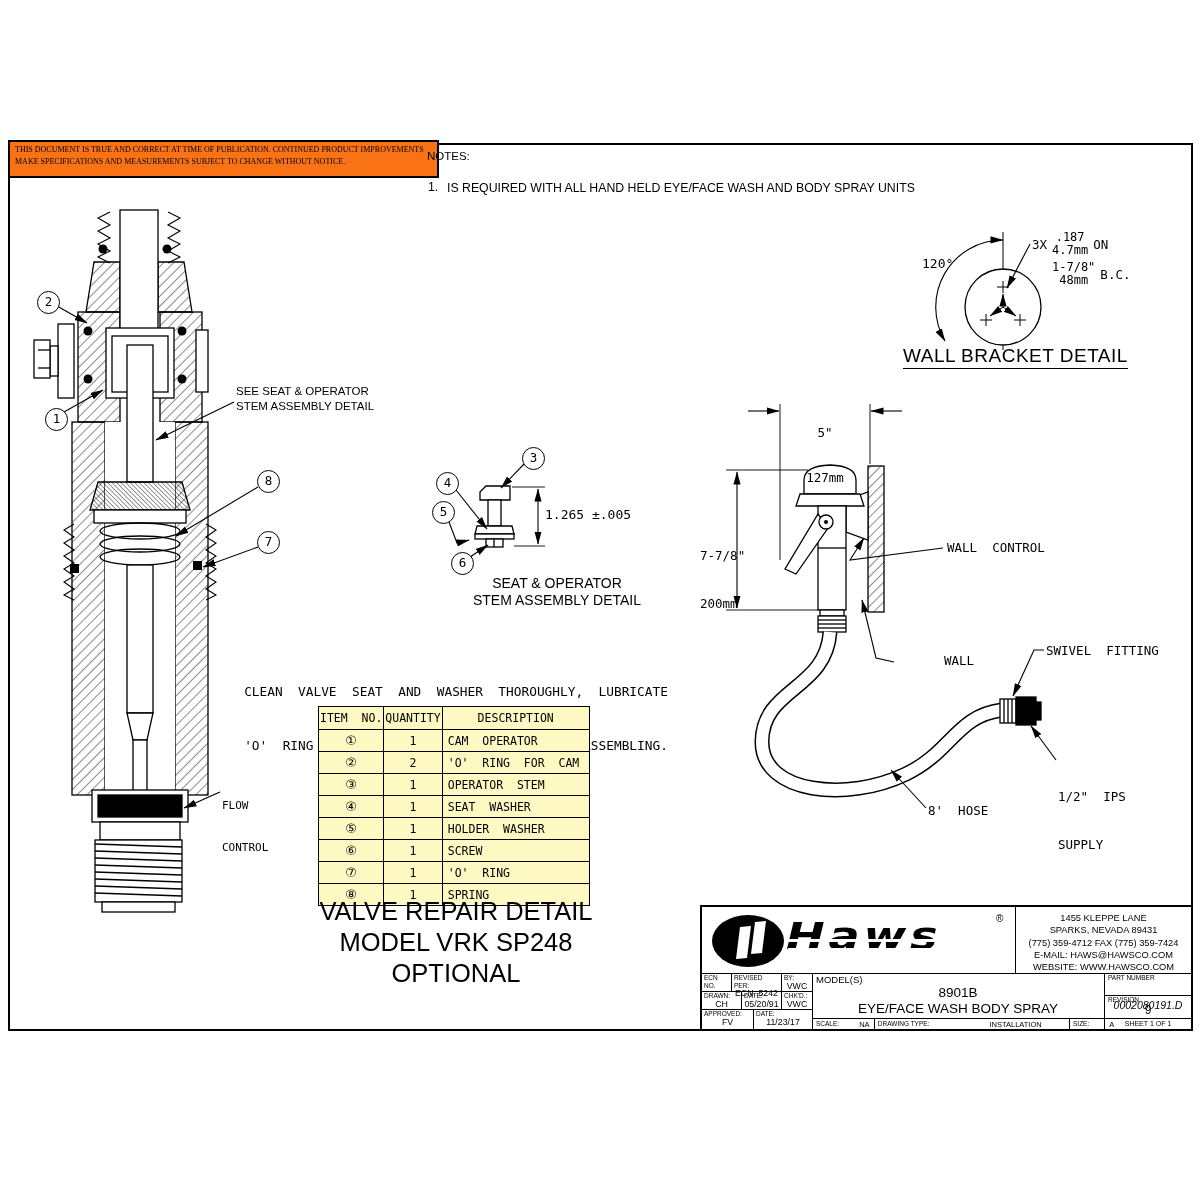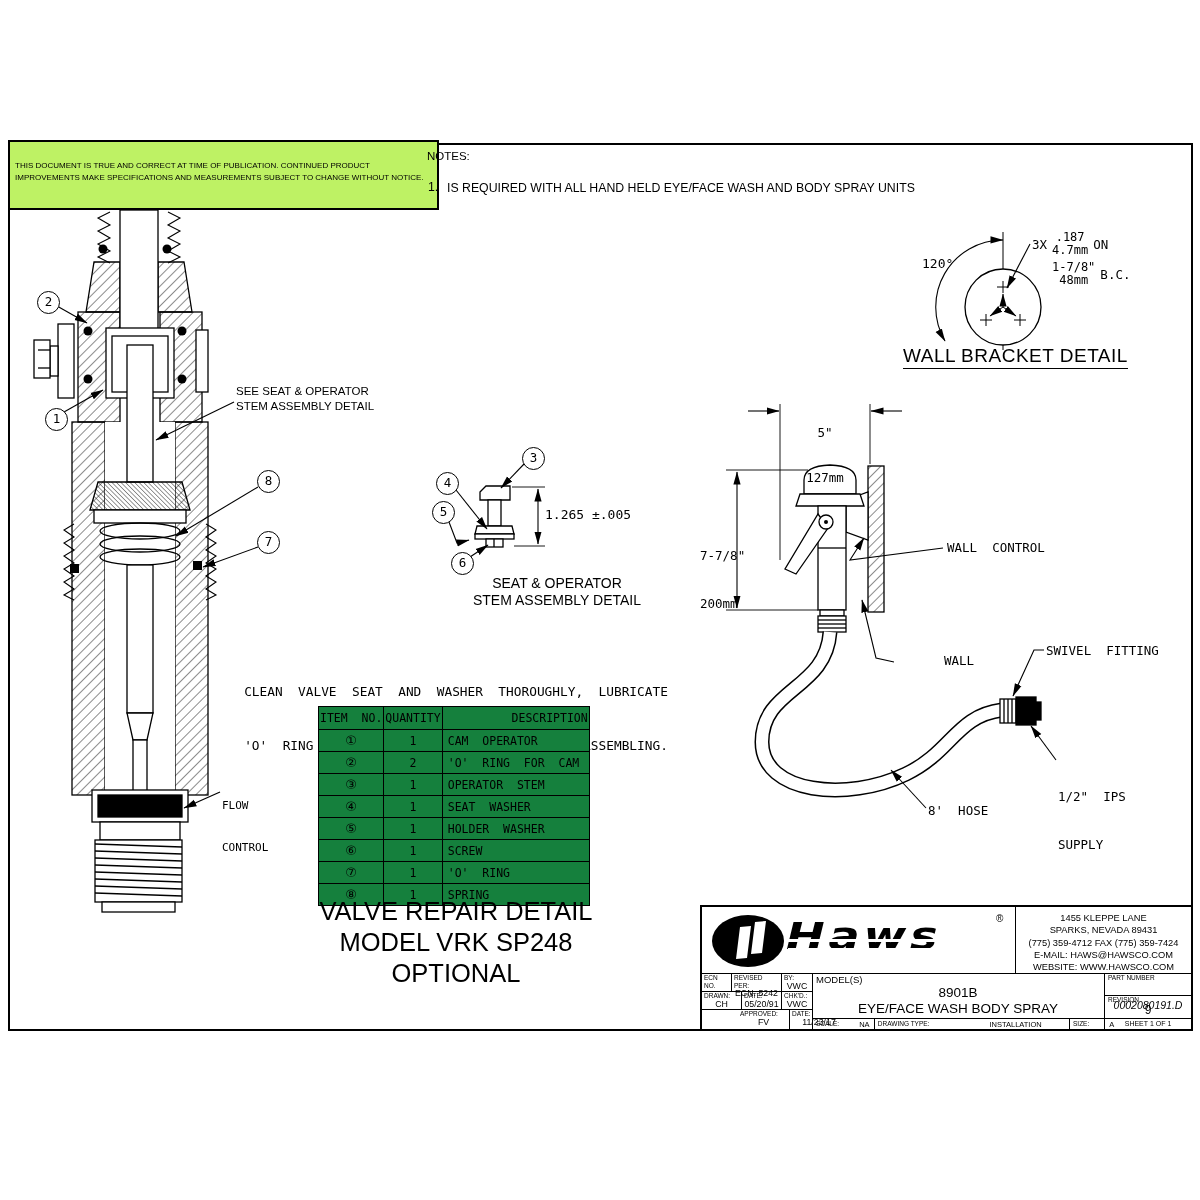--- a/index.html
+++ b/index.html
@@ -1,31 +1,31 @@
 <!DOCTYPE html>
 <html><head>
 <meta charset="utf-8">
 <style>
   html,body{margin:0;padding:0;background:#fff;}
   #sheet{position:relative;width:1200px;height:1200px;background:#fff;color:#000;
          font-family:"Liberation Sans",sans-serif;overflow:hidden;}
   .abs{position:absolute;}
   .mono{font-family:"DejaVu Sans Mono","DejaVu Sans",monospace;white-space:pre;}
   #sheet-border{left:8px;top:143px;width:1181px;height:884px;border:2px solid #000;}
-  #disclaimer{left:8px;top:140px;width:417px;height:30px;border:2px solid #000;background:#bef264;
-              padding:18px 5px;font-size:8px;line-height:1.5;}
+  #disclaimer{left:8px;top:140px;width:417px;height:30px;border:2px solid #000;background:#f97316;
+              padding:2px 5px;font-size:8px;line-height:1.5;font-family:Liberation Serif, serif;}
   #notes-head{left:427px;top:150px;font-size:11.5px;}
   #note1-num{left:428px;top:180px;font-size:12.3px;}
   #note1{left:447px;top:180px;font-size:12.3px;line-height:16px;}
   .co{position:absolute;width:21px;height:21px;border:1.4px solid #000;border-radius:50%;
       text-align:center;line-height:20px;font-size:12.5px;background:#fff;
       font-family:"DejaVu Sans Mono",monospace;}
   #see-label{left:236px;top:384px;font-size:11.5px;line-height:14.5px;}
   #clean-note{left:238px;top:647px;width:436px;text-align:center;font-size:12.8px;line-height:18px;}
-  #parts-table{left:318px;top:706px;border-collapse:collapse;background:#15803d;}
+  #parts-table{left:318px;top:706px;border-collapse:collapse;background:#fef9c3;}
   #parts-table td,#parts-table th{border:1.6px solid #000;font-weight:normal;
       font-family:"DejaVu Sans Mono","DejaVu Sans",monospace;font-size:11.5px;white-space:pre;}
   #parts-table th{height:20px;}
   #parts-table td{height:19px;text-align:center;}
   #parts-table td.desc{text-align:left;padding-left:5px;width:140px;}
   #parts-table .itm{width:56px;font-size:13px;}
   #parts-table .qty{width:55px;}
   #valve-title{left:290px;top:896px;width:332px;text-align:center;font-size:25.5px;line-height:31px;}
   #wb-title{left:903px;top:345px;font-size:19px;letter-spacing:.5px;border-bottom:1.6px solid #000;padding-bottom:1px;}
   #wb-angle{left:922px;top:256px;font-size:13px;}
@@ -50,21 +50,21 @@
   #tb .cellval{font-size:8.8px;line-height:9.5px;text-align:center;}
   #tb-top{position:absolute;left:0;top:0;width:100%;height:66px;border-bottom:1.6px solid #000;}
   #tb-addr{position:absolute;left:313px;top:0;width:176px;height:66px;border-left:1.6px solid #000;
            text-align:center;font-size:9.3px;line-height:12.3px;padding-top:5px;box-sizing:border-box;}
   #haws-script{position:absolute;left:84px;top:8px;font-family:"DejaVu Sans",sans-serif;
                font-style:italic;font-weight:800;font-size:37px;letter-spacing:3px;transform:scaleX(1.25);transform-origin:left;}
   .hstripe{position:absolute;left:86px;width:205px;height:2.5px;background:#fff;}
   #haws-reg{position:absolute;left:294px;top:6px;font-size:10px;}
   #tb-fields{position:absolute;left:0;top:66px;width:110px;height:56px;border-right:1.6px solid #000;}
   .tbrow{position:absolute;left:0;width:110px;height:18px;border-bottom:1.2px solid #000;display:flex;}
-  .tbrow:last-child{border-bottom:none;margin-left:36px;}
+  .tbrow:last-child{border-bottom:none;}
   .tbcell{border-right:1.2px solid #000;padding:1px 2px 0 2px;box-sizing:border-box;}
   .tbcell:last-child{border-right:none;}
   #tb-model-label{position:absolute;left:114px;top:67px;font-size:9.5px;}
   #tb-model{position:absolute;left:110px;top:78px;width:292px;text-align:center;font-size:13.5px;line-height:16px;}
   #tb-strip{position:absolute;left:110px;top:111px;width:292px;height:11px;border-top:1.2px solid #000;
             border-left:1.6px solid #000;display:flex;box-sizing:border-box;}
   #tb-strip .scell{border-right:1.2px solid #000;display:flex;gap:20px;padding:1px 3px 0 3px;box-sizing:border-box;}
   #tb-strip .scell:last-child{border-right:none;}
   #tb-strip .sl{font-size:6.5px;} #tb-strip .sv{font-size:7.5px;}
   #tb-right{position:absolute;left:402px;top:66px;width:87px;height:56px;border-left:1.6px solid #000;box-sizing:border-box;}
@@ -302,21 +302,21 @@
   <div class="abs mono" id="clean-note">
     <div>CLEAN  VALVE  SEAT  AND  WASHER  THOROUGHLY,  LUBRICATE</div>
     <div>'O'  RING  WITH  'O'  RING  LUBE  BEFORE  REASSEMBLING.</div>
   </div>
 
   <table class="abs" id="parts-table">
     <tbody>
         <tr>
       <th class="itm" style="font-size:11.5px">ITEM  NO.</th>
       <th class="qty">QUANTITY</th>
-      <th class="desc" style="text-align:right">DESCRIPTION</th>
+      <th class="desc" style="text-align:center">DESCRIPTION</th>
     </tr>
     <tr>
           <td class="itm">①</td>
           <td class="qty">1</td>
           <td class="desc">CAM  OPERATOR</td>
         </tr>
     <tr>
           <td class="itm">②</td>
           <td class="qty">2</td>
           <td class="desc">'O'  RING  FOR  CAM</td>

